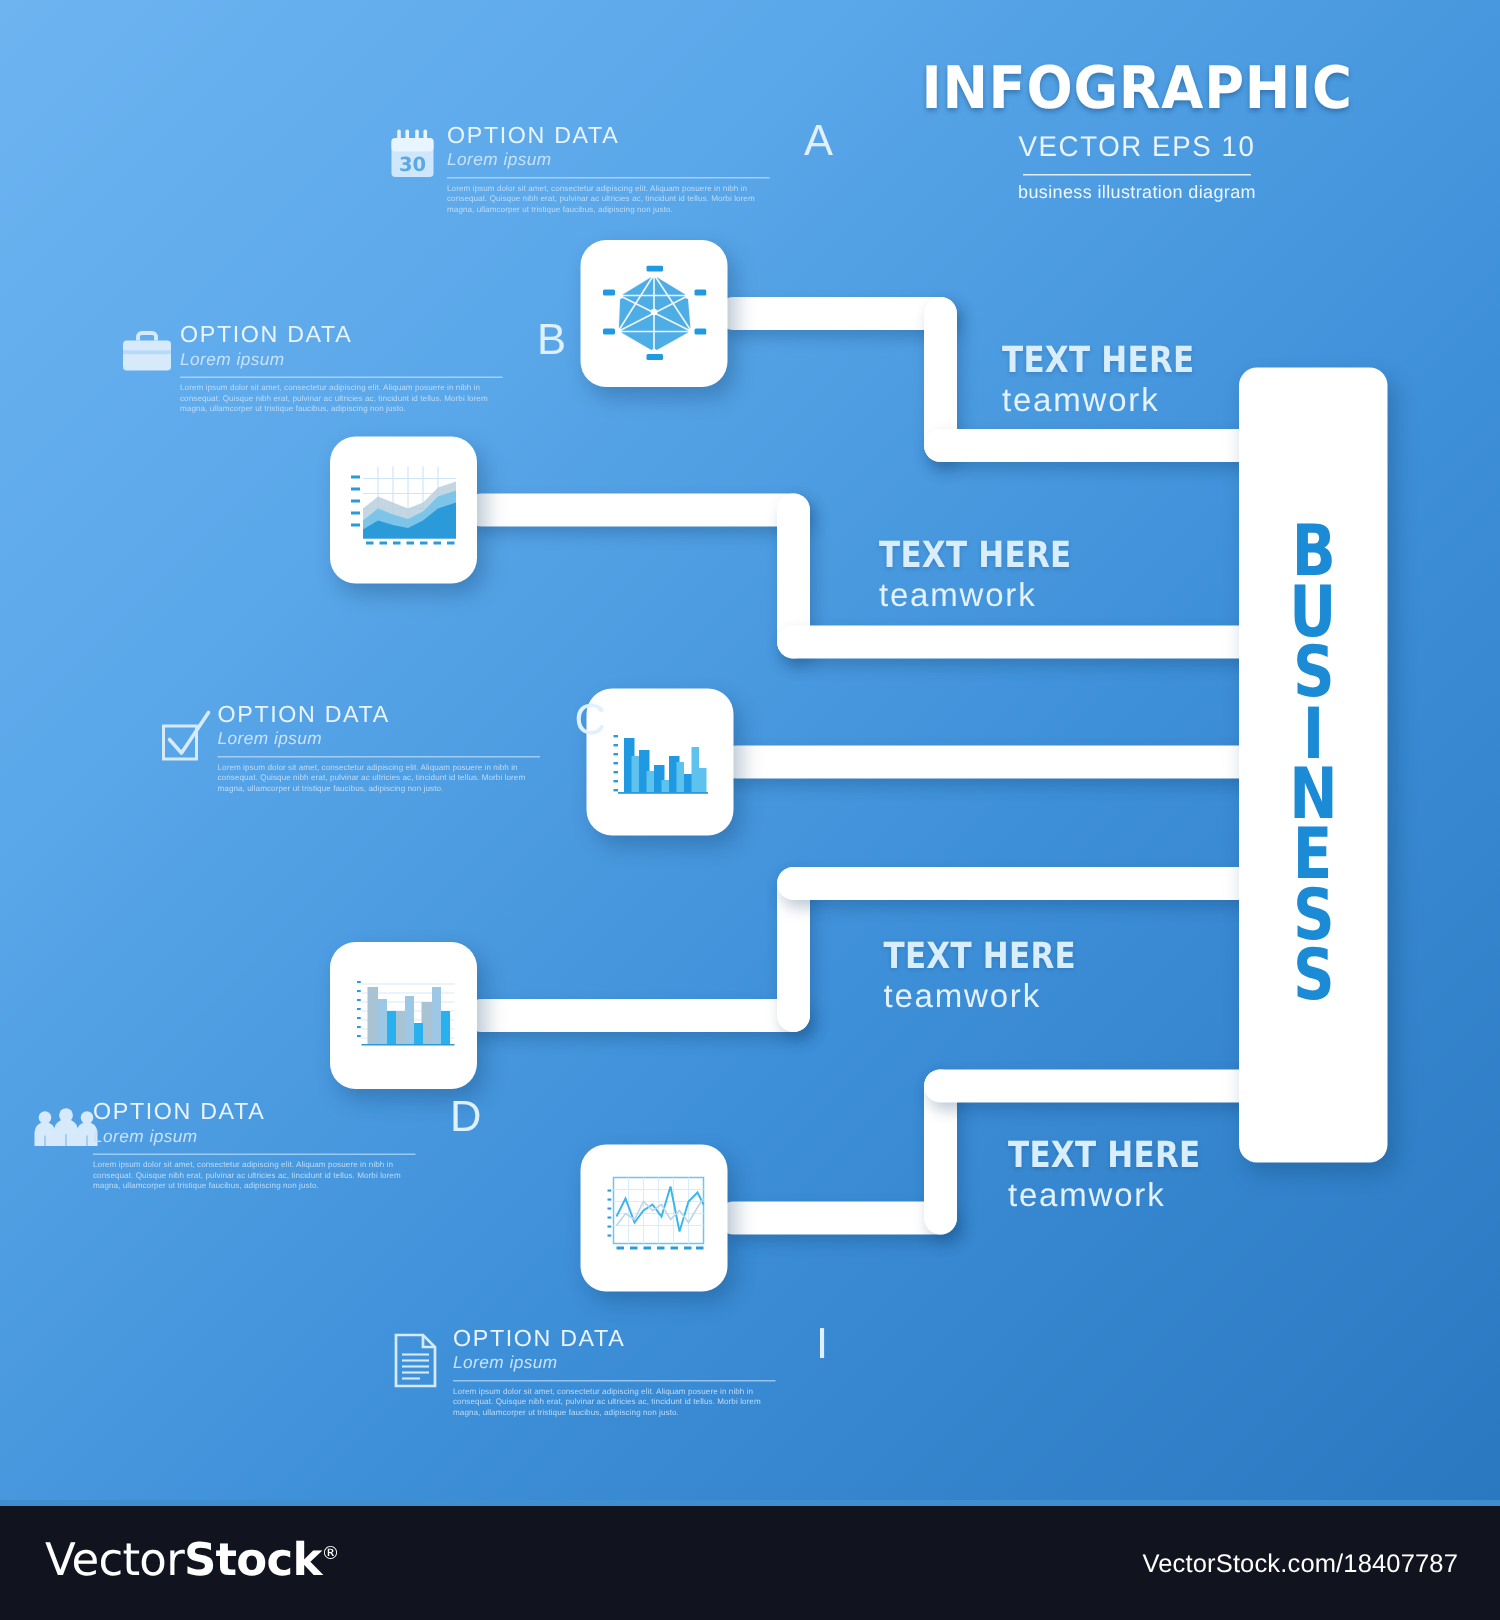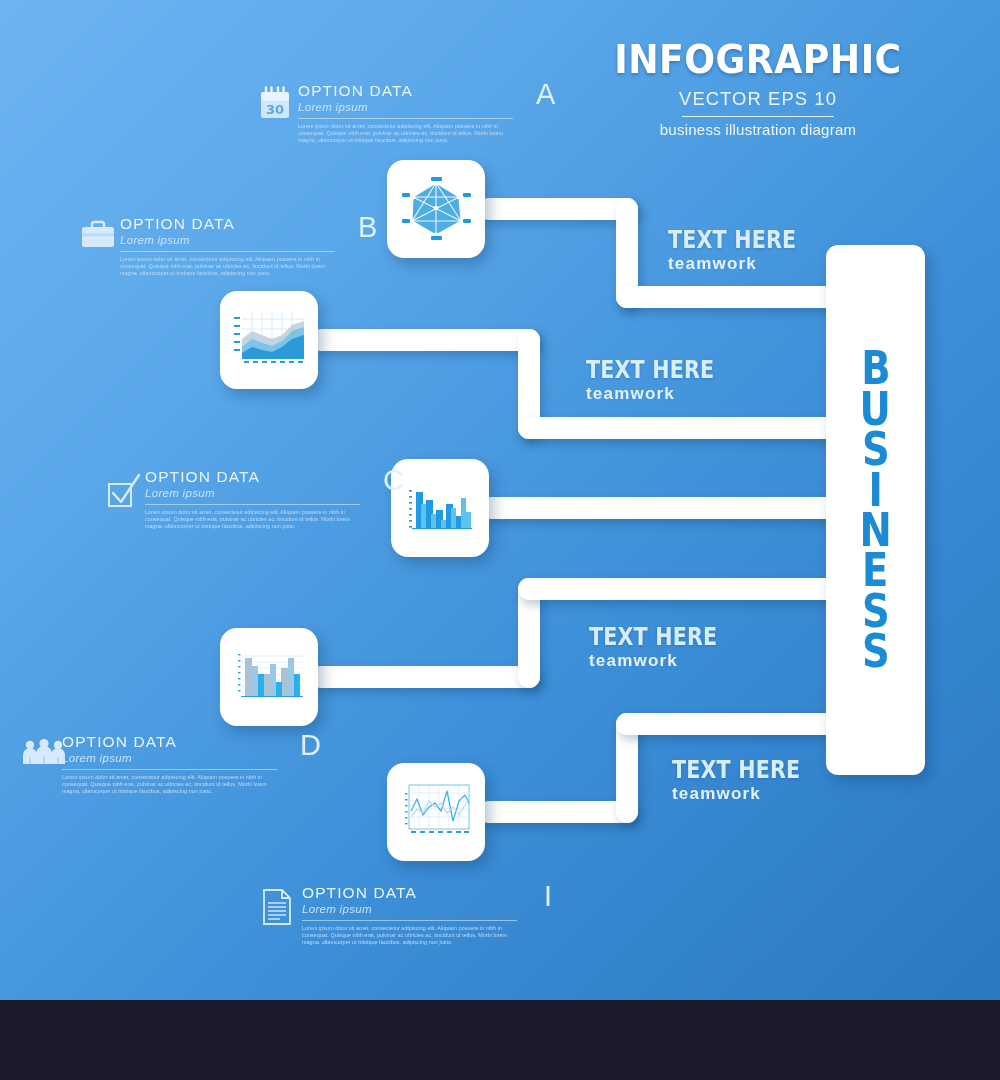--- a/index.html
+++ b/index.html
@@ -24,21 +24,21 @@
     font-family:"DejaVu Sans", sans-serif;
     font-weight:bold;font-size:39px;line-height:44px;color:#ffffff;
     letter-spacing:.5px;transform:scaleX(.93);transform-origin:center;
     text-shadow:0 2px 4px rgba(10,50,90,.35);
   }
   .hdr-sub{
     font-size:19px;line-height:23px;color:#eaf4ff;font-weight:300;
     letter-spacing:1.1px;margin-top:5px;transform:scaleX(.97);
   }
   .hdr-rule{height:1px;background:#e8f2ff;width:152px;margin:6px auto 4px auto;opacity:.95;}
-  .hdr-cap{font-size:15px;color:#eef6ff;letter-spacing:.25px;}
+  .hdr-cap{font-size:12px;color:#eef6ff;letter-spacing:.25px;}
 
   
   .opt{position:absolute;}
   .opt-icon{position:absolute;left:0;top:4px;width:44px;height:40px;}
   .opt-body{position:absolute;left:40px;top:0;width:215px;}
   .opt-title{font-size:15.5px;letter-spacing:1.1px;color:#e9f4ff;font-weight:400;white-space:nowrap;}
   .opt-sub{font-size:11.5px;color:#c8e2fb;margin-top:1px;letter-spacing:.3px;font-style:italic;}
   .opt-letter{
     position:absolute;font-size:29px;color:#dff0ff;font-weight:300;
     line-height:1;top:-2px;
@@ -77,21 +77,21 @@
   .card svg{display:block;}
 
   
   .th{position:absolute;}
   .th-main{
     font-family:"DejaVu Sans", sans-serif;
     font-weight:bold;font-size:24px;color:#d9eefc;letter-spacing:.2px;
     transform:scaleX(.86);transform-origin:left center;line-height:26px;
     text-shadow:0 1px 3px rgba(12,55,100,.22);
   }
-  .th-sub{font-size:17px;color:#e4f2fd;font-weight:700;letter-spacing:1.2px;margin-top:1px;}
+  .th-sub{font-size:22px;color:#e4f2fd;font-weight:400;letter-spacing:1.2px;margin-top:1px;}
 
   
   #footer{
     position:absolute;left:0;top:1000px;width:1000px;height:80px;
     background:#11131f;
   }
   #footer .rule{position:absolute;left:0;top:0;width:1000px;height:4px;background:#3f8fd0;}
   .vs-logo{
     position:absolute;left:30px;top:23px;
     font-family:"DejaVu Sans", sans-serif;
@@ -452,14 +452,19 @@
         <div class="opt-title">OPTION DATA</div>
         <div class="opt-sub">Lorem ipsum</div>
         <div class="opt-rule"></div>
         <div class="opt-text">Lorem ipsum dolor sit amet, consectetur adipiscing elit. Aliquam posuere in nibh in consequat. Quisque nibh erat, pulvinar ac ultricies ac, tincidunt id tellus. Morbi lorem magna, ullamcorper ut tristique faucibus, adipiscing non justo.</div>
       </div>
       <div class="opt-letter" style="left:282px;">I</div>
     </div>
 
   </div>
 
+  <div id="footer">
+    <div class="rule"></div>
+    <div class="vs-logo"><span>Vector</span><span class="b">Stock</span><span class="r">®</span></div>
+    <div class="vs-url">VectorStock.com/18407787</div>
+  </div>
 
 </div>
 
 </body></html>

